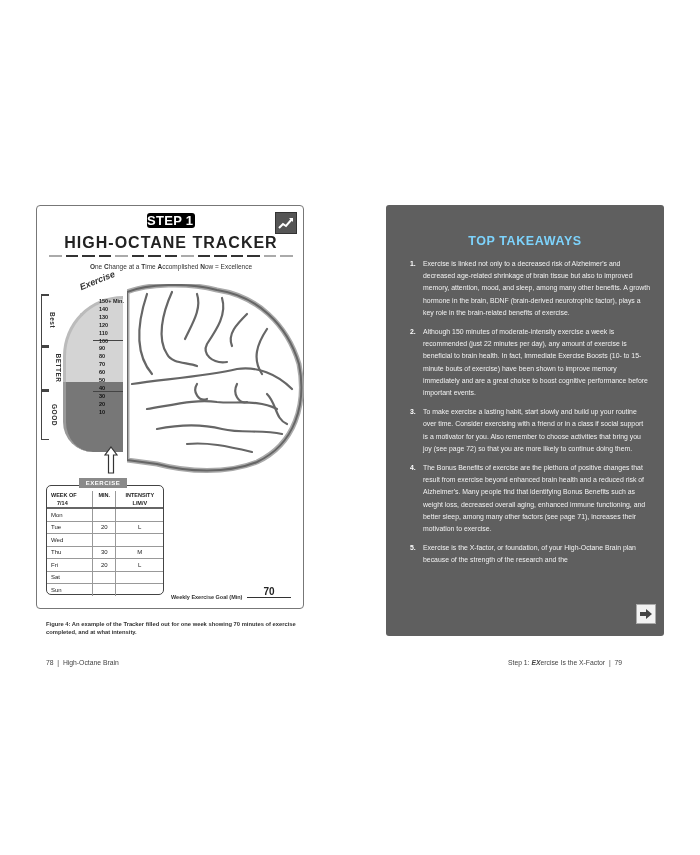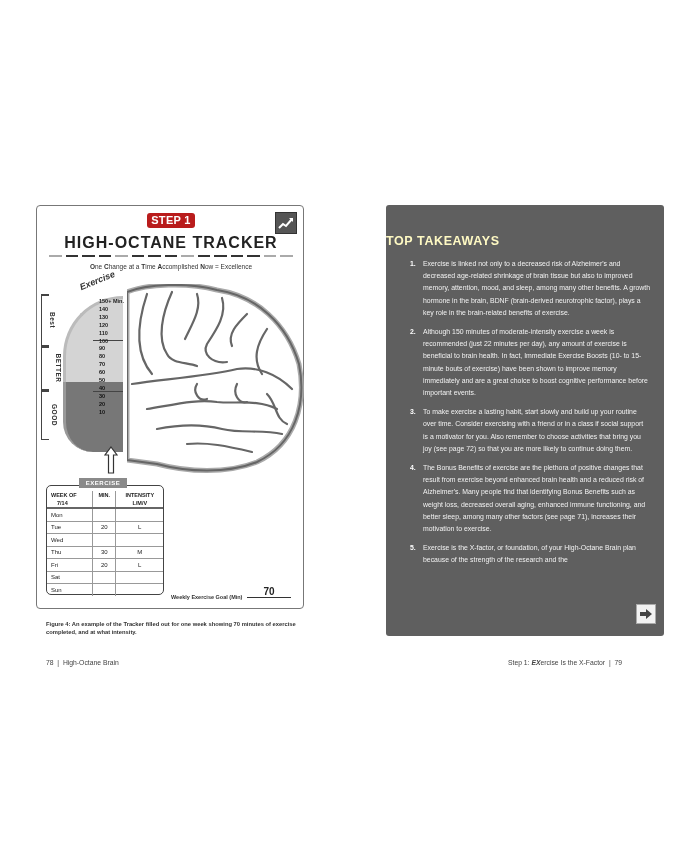--- a/index.html
+++ b/index.html
@@ -8,22 +8,22 @@
       font-family: "Liberation Sans", "DejaVu Sans", sans-serif; color: #222;
     }
     .abs { position: absolute; }
 
     
     .tracker-card {
       left: 36px; top: 205px; width: 268px; height: 404px;
       border: 1.5px solid #777; border-radius: 4px; background: #fff; box-sizing: border-box;
     }
     .step-badge {
-      left: 110px; top: 7px; width: 48px; height: 15px; background: #b91c1c; border-radius: 3px;
-      color: #fff; font-size: 11px; font-weight: bold; text-align: center; line-height: 15px; letter-spacing: 0.3px;
+      left: 110px; top: 7px; width: 48px; height: 15px; background: #000000; border-radius: 3px;
+      color: #fff; font-size: 13px; font-weight: bold; line-height: 15px; letter-spacing: 0.3px;
     }
     .trend-icon {
       left: 238px; top: 6px; width: 20px; height: 20px; background: #555; border: 1px solid #333;
       display: flex; align-items: center; justify-content: center;
     }
     .tracker-title {
       left: 0; top: 28px; width: 268px; text-align: center; font-size: 16px; font-weight: bold;
       letter-spacing: 1px; color: #222;
     }
     .dash-row { left: 12px; top: 49px; width: 244px; height: 3px; display: flex; gap: 4px; }
@@ -95,21 +95,21 @@
     .caption {
       left: 46px; top: 620px; width: 270px; font-size: 5.8px; font-weight: bold; color: #333; line-height: 8px;
     }
     .folio-left { left: 46px; top: 659px; font-size: 6.8px; color: #444; }
 
     
     .takeaways-panel {
       left: 386px; top: 205px; width: 278px; height: 431px; background: #5f5f5f; border-radius: 3px;
     }
     .takeaways-title {
-      left: 0; top: 29px; width: 278px; color: #fef9c3; font-weight: bold;
+      left: 0; top: 29px; width: 278px; text-align: center; color: #7dd3fc; font-weight: bold;
       font-size: 12.5px; letter-spacing: 0.6px;
     }
     .takeaway-list { left: 24px; top: 53px; width: 240px; color: #f2f2f2; font-size: 6.9px; line-height: 12.2px; }
     .takeaway { display: flex; margin-bottom: 7px; }
     .takeaway .num { width: 13px; flex: none; font-weight: bold; color: #fff; }
     .takeaway .text { flex: 1; }
     .next-button {
       left: 250px; top: 399px; width: 18px; height: 18px; background: #f2f2f2; border: 1px solid #aaa;
       display: flex; align-items: center; justify-content: center; cursor: pointer;
     }

